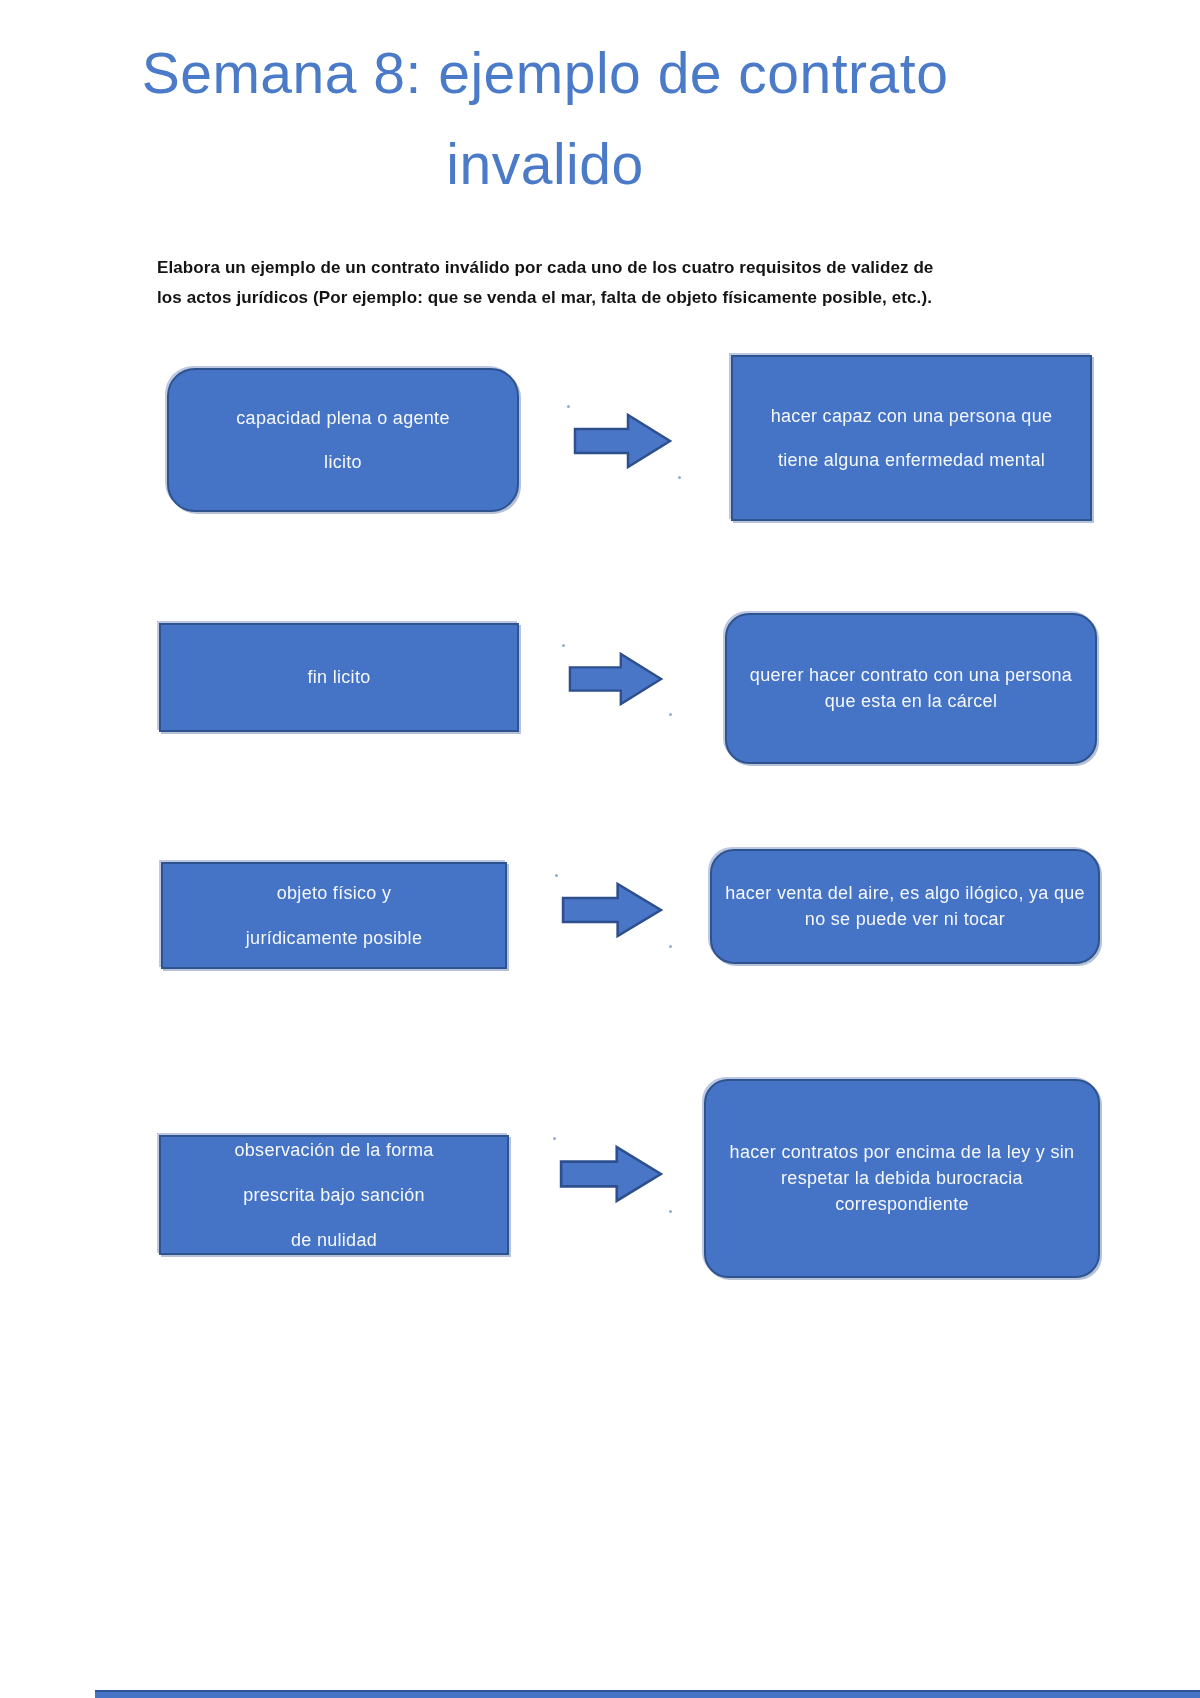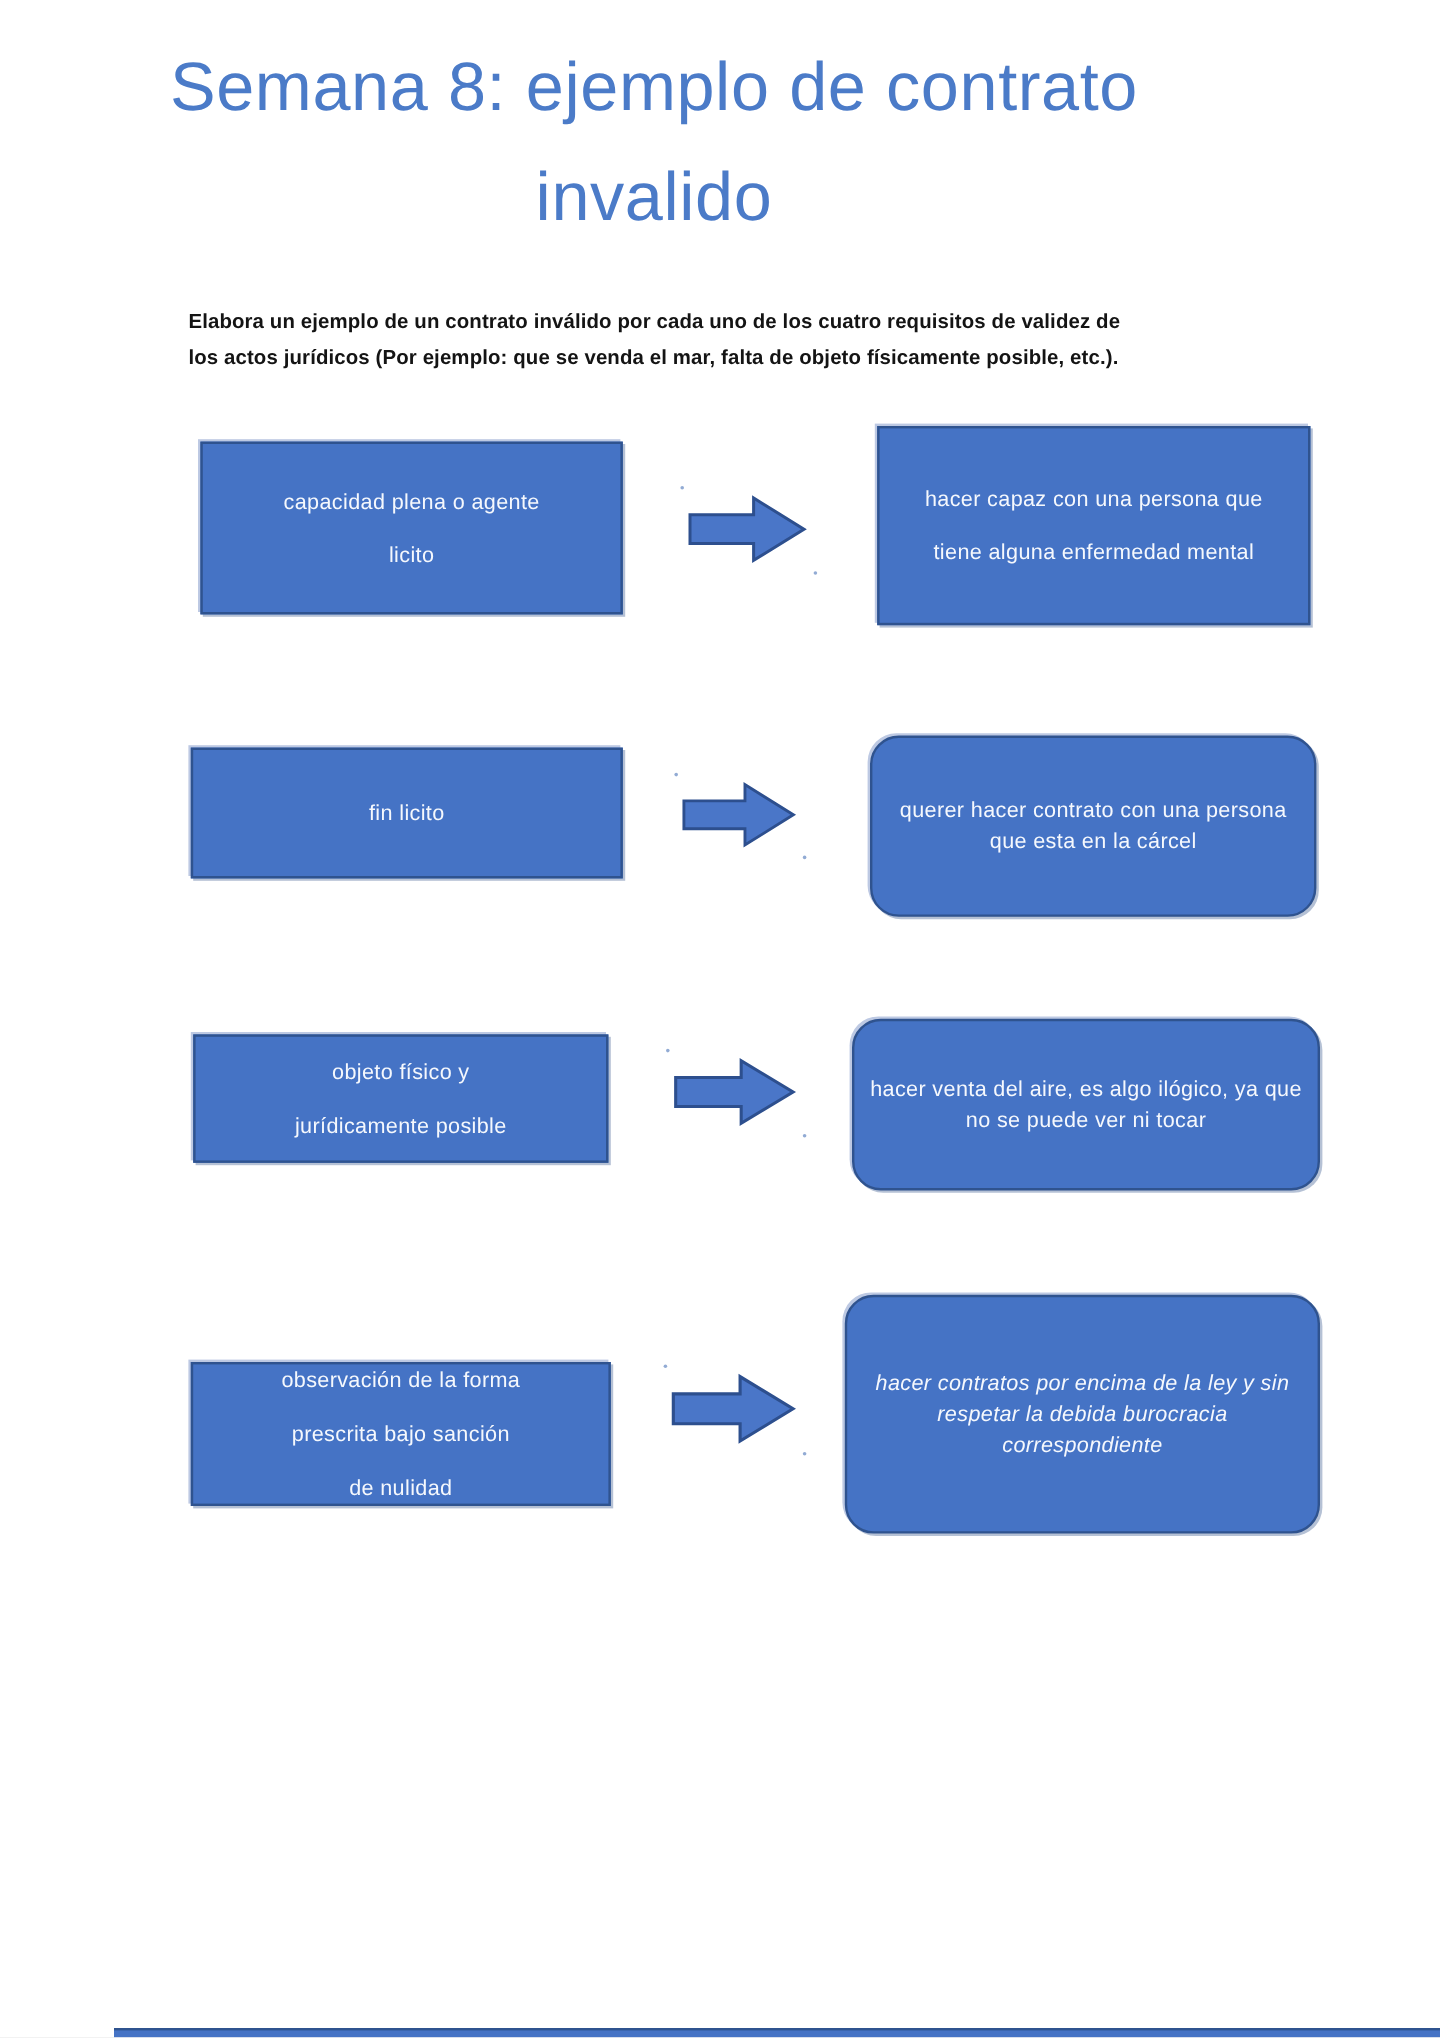--- a/index.html
+++ b/index.html
@@ -73,21 +73,21 @@
   <div class="title">
     <div>Semana 8: ejemplo de contrato</div>
     <div>invalido</div>
   </div>
 
   <div class="intro">
     <div>Elabora un ejemplo de un contrato inválido por cada uno de los cuatro requisitos de validez de</div>
     <div>los actos jurídicos (Por ejemplo: que se venda el mar, falta de objeto físicamente posible, etc.).</div>
   </div>
 
-  <div class="box gap-lg" style="left:167px;top:368px;width:352px;height:144px;">
+  <div class="box gap-lg" style="left:167px;top:368px;width:352px;height:144px;border-radius:28px;">
     <div class="line">capacidad plena o agente</div>
     <div class="line">licito</div>
   </div>
   <div class="arrow-wrap" style="left:573px;top:411px;width:100px;height:60px;">
     <span class="dot dot-tl"></span>
     <span class="dot dot-br"></span>
     <svg viewBox="0 0 100 60" preserveAspectRatio="none">
       <polygon points="2,18 55,18 55,4 97,30 55,56 55,42 2,42" fill="#4a76c8" stroke="#2d4f8e" stroke-width="2.5" stroke-linejoin="miter"></polygon>
     </svg>
   </div>
@@ -115,38 +115,38 @@
     <div class="line">objeto físico y</div>
     <div class="line">jurídicamente posible</div>
   </div>
   <div class="arrow-wrap" style="left:561px;top:880px;width:103px;height:60px;">
     <span class="dot dot-tl"></span>
     <span class="dot dot-br"></span>
     <svg viewBox="0 0 100 60" preserveAspectRatio="none">
       <polygon points="2,18 55,18 55,4 97,30 55,56 55,42 2,42" fill="#4a76c8" stroke="#2d4f8e" stroke-width="2.5" stroke-linejoin="miter"></polygon>
     </svg>
   </div>
-  <div class="box gap-sm" style="left:710px;top:849px;width:390px;height:143px;">
+  <div class="box gap-sm" style="left:710px;top:849px;width:390px;height:115px;">
     <div class="line">hacer venta del aire, es algo ilógico, ya que</div>
     <div class="line">no se puede ver ni tocar</div>
   </div>
 
   <div class="box gap-md" style="left:159px;top:1135px;width:350px;height:120px;">
     <div class="line">observación de la forma</div>
     <div class="line">prescrita bajo sanción</div>
     <div class="line">de nulidad</div>
   </div>
   <div class="arrow-wrap" style="left:559px;top:1143px;width:105px;height:62px;">
     <span class="dot dot-tl"></span>
     <span class="dot dot-br"></span>
     <svg viewBox="0 0 100 60" preserveAspectRatio="none">
       <polygon points="2,18 55,18 55,4 97,30 55,56 55,42 2,42" fill="#4a76c8" stroke="#2d4f8e" stroke-width="2.5" stroke-linejoin="miter"></polygon>
     </svg>
   </div>
-  <div class="box gap-sm" style="left:704px;top:1079px;width:396px;height:199px;font-style:italic;">
+  <div class="box gap-sm" style="left:704px;top:1079px;width:396px;height:199px;">
     <div class="line">hacer contratos por encima de la ley y sin</div>
     <div class="line">respetar la debida burocracia</div>
     <div class="line">correspondiente</div>
   </div>
 
   <div class="cutoff-bar"></div>
 
 </div>
 
 </body></html>

